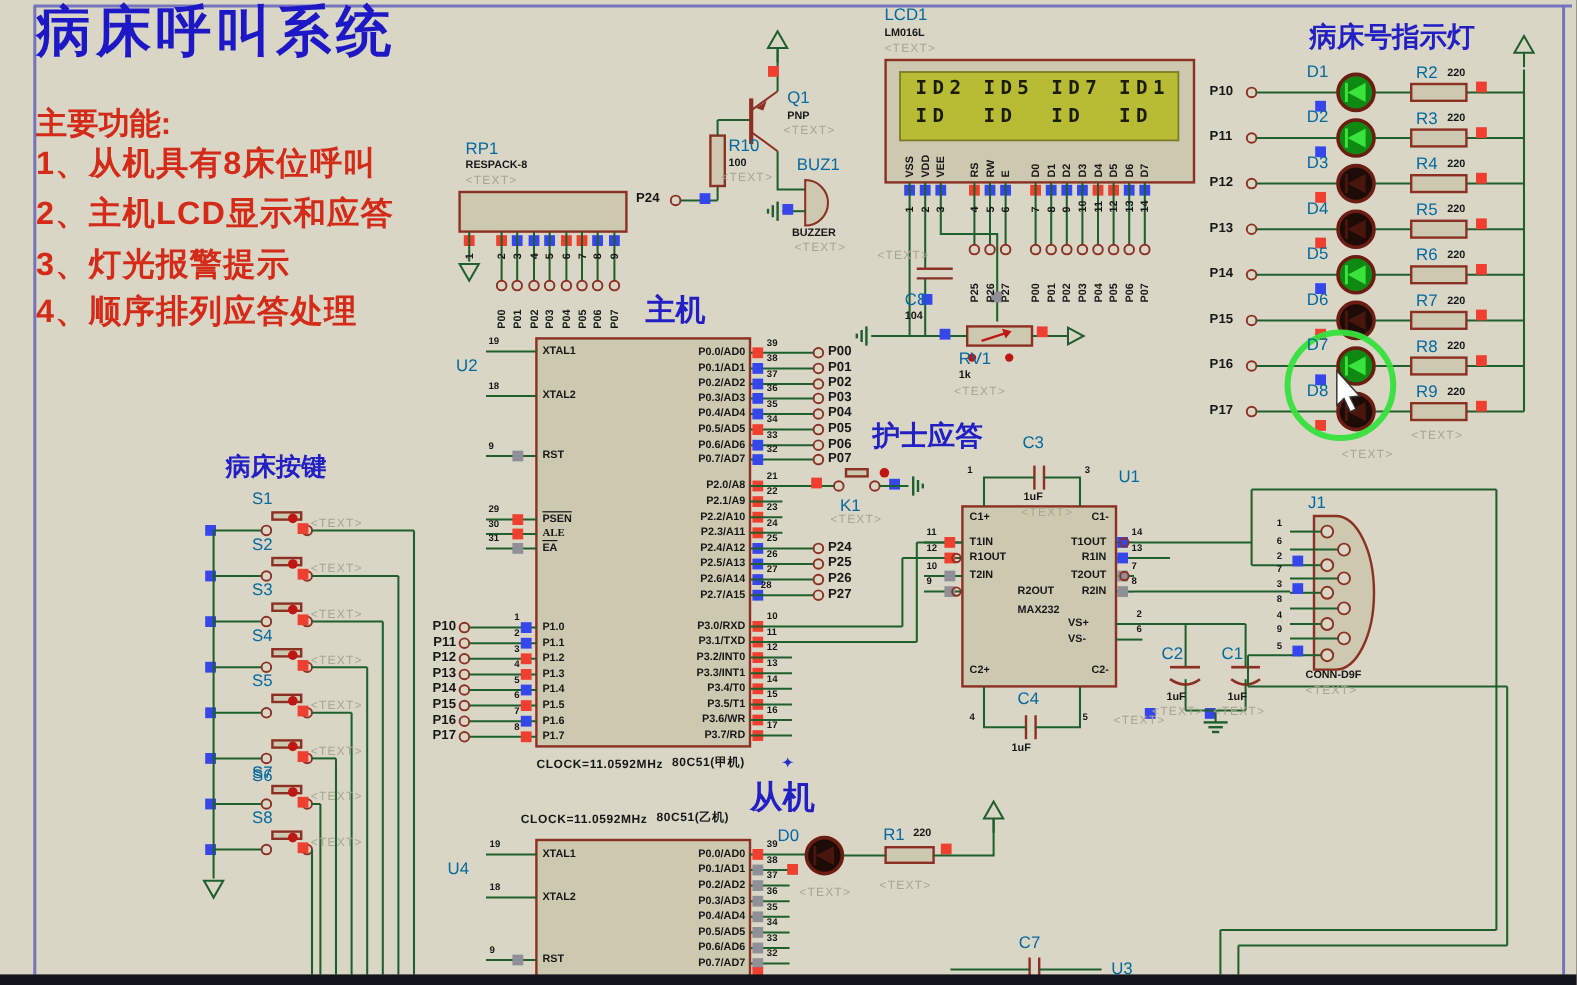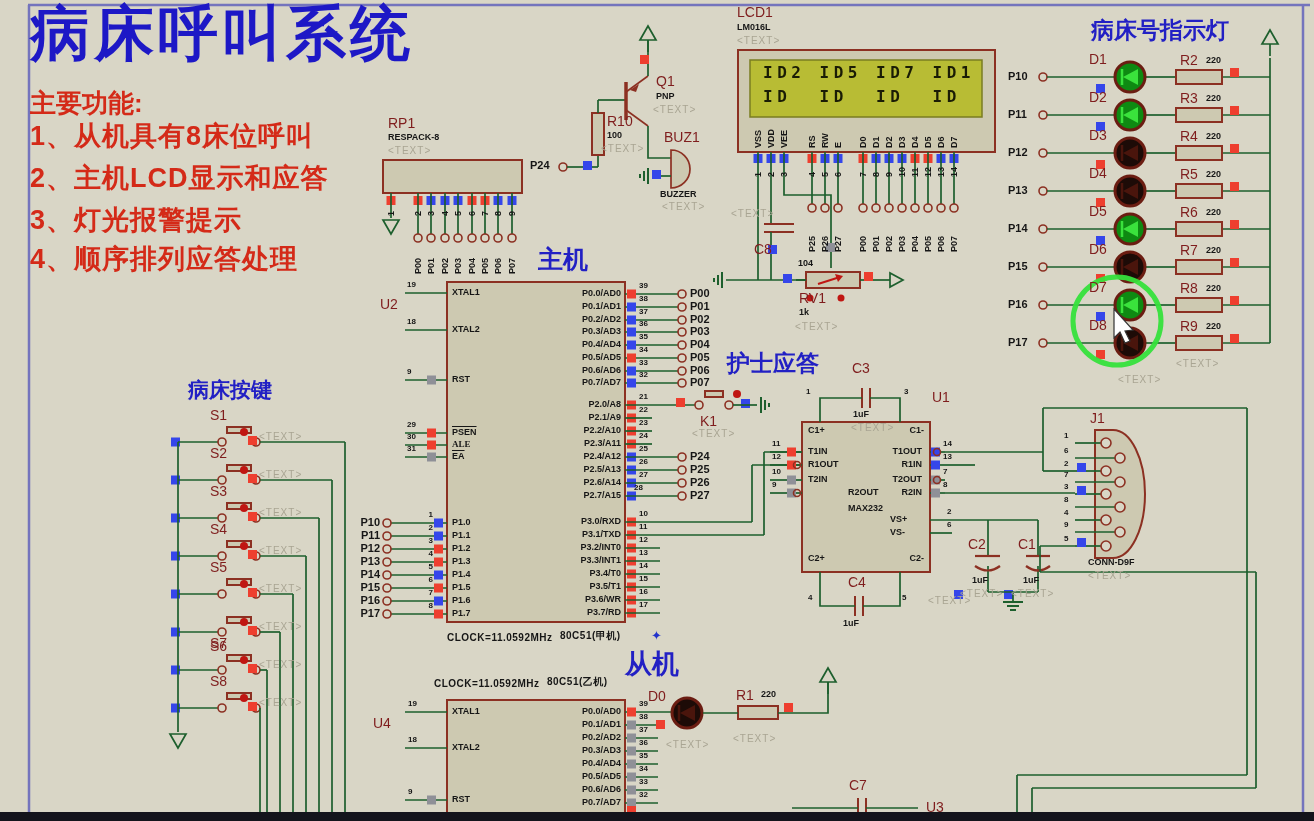--- a/index.html
+++ b/index.html
@@ -1,25 +1,25 @@
 <!DOCTYPE html>
 <html><head>
 <meta charset="utf-8">
 <style>
   html,body{margin:0;padding:0;background:#222;}
   #board{position:relative;width:1314px;height:821px;background:#d9d6c6;overflow:hidden;
          font-family:"Liberation Sans",sans-serif;}
   #geo{position:absolute;left:0;top:0;}
   .lbl{position:absolute;color:#161616;white-space:nowrap;line-height:1.05;
        font-family:"Liberation Sans",sans-serif;}
-  .title{font-size:60px;font-weight:700;letter-spacing:4px;color:#1d18c6;}
+  .title{font-size:46px;font-weight:700;letter-spacing:4px;color:#1d18c6;}
   .feat{font-size:27px;font-weight:700;color:#d42a18;letter-spacing:1px;}
   .feathead{font-size:26px;font-weight:700;color:#d42a18;}
   .sec{font-weight:700;color:#2220c4;}
-  .ref{font-size:14px;font-weight:400;color:#7f1d1d;}
+  .ref{font-size:14px;font-weight:400;color:#0369a1;}
   .val{font-size:9px;font-weight:700;}
   .pnum{font-size:8px;font-weight:700;}
   .pname{font-size:9px;font-weight:700;}
   .net{font-size:11px;font-weight:700;}
   .tt{font-size:10px;color:#a9a593;letter-spacing:1px;}
   .vt{transform:rotate(-90deg);transform-origin:0 0;font-size:9px;font-weight:700;}
   .pr90{width:90px;text-align:right;}
   .pr54{width:54px;text-align:right;}
   .pr60{width:60px;text-align:right;}
   .pr28{width:28px;text-align:right;}
@@ -626,21 +626,21 @@
       <div class="lbl vt" style="left: 924px; top: 177px;">12</div>
       <div class="lbl vt" style="left: 924px; top: 252px;">P05</div>
       <div class="lbl vt" style="left: 937px; top: 148px;">D6</div>
       <div class="lbl vt" style="left: 937px; top: 177px;">13</div>
       <div class="lbl vt" style="left: 937px; top: 252px;">P06</div>
       <div class="lbl vt" style="left: 950px; top: 148px;">D7</div>
       <div class="lbl vt" style="left: 950px; top: 177px;">14</div>
       <div class="lbl vt" style="left: 950px; top: 252px;">P07</div>
       <div class="lbl tt" style="left: 731px; top: 209px;">&lt;TEXT&gt;</div>
       <div class="lbl ref" style="left: 754px; top: 242px;">C8</div>
-      <div class="lbl val" style="left: 754px; top: 259px; margin-left: 44px;">104</div>
+      <div class="lbl val" style="left: 754px; top: 259px;">104</div>
       <div class="lbl ref" style="left: 799px; top: 291px;">RV1</div>
       <div class="lbl val" style="left: 799px; top: 308px;">1k</div>
       <div class="lbl tt" style="left: 795px; top: 322px;">&lt;TEXT&gt;</div>
       <div class="lbl ref" style="left: 380px; top: 297px;">U2</div>
       <div class="lbl pnum" style="left: 407px; top: 281px;">19</div>
       <div class="lbl pname" style="left: 452px; top: 288px;">XTAL1</div>
       <div class="lbl pnum" style="left: 407px; top: 318px;">18</div>
       <div class="lbl pname" style="left: 452px; top: 325px;">XTAL2</div>
       <div class="lbl pnum" style="left: 407px; top: 368px;">9</div>
       <div class="lbl pname" style="left: 452px; top: 375px;">RST</div>

